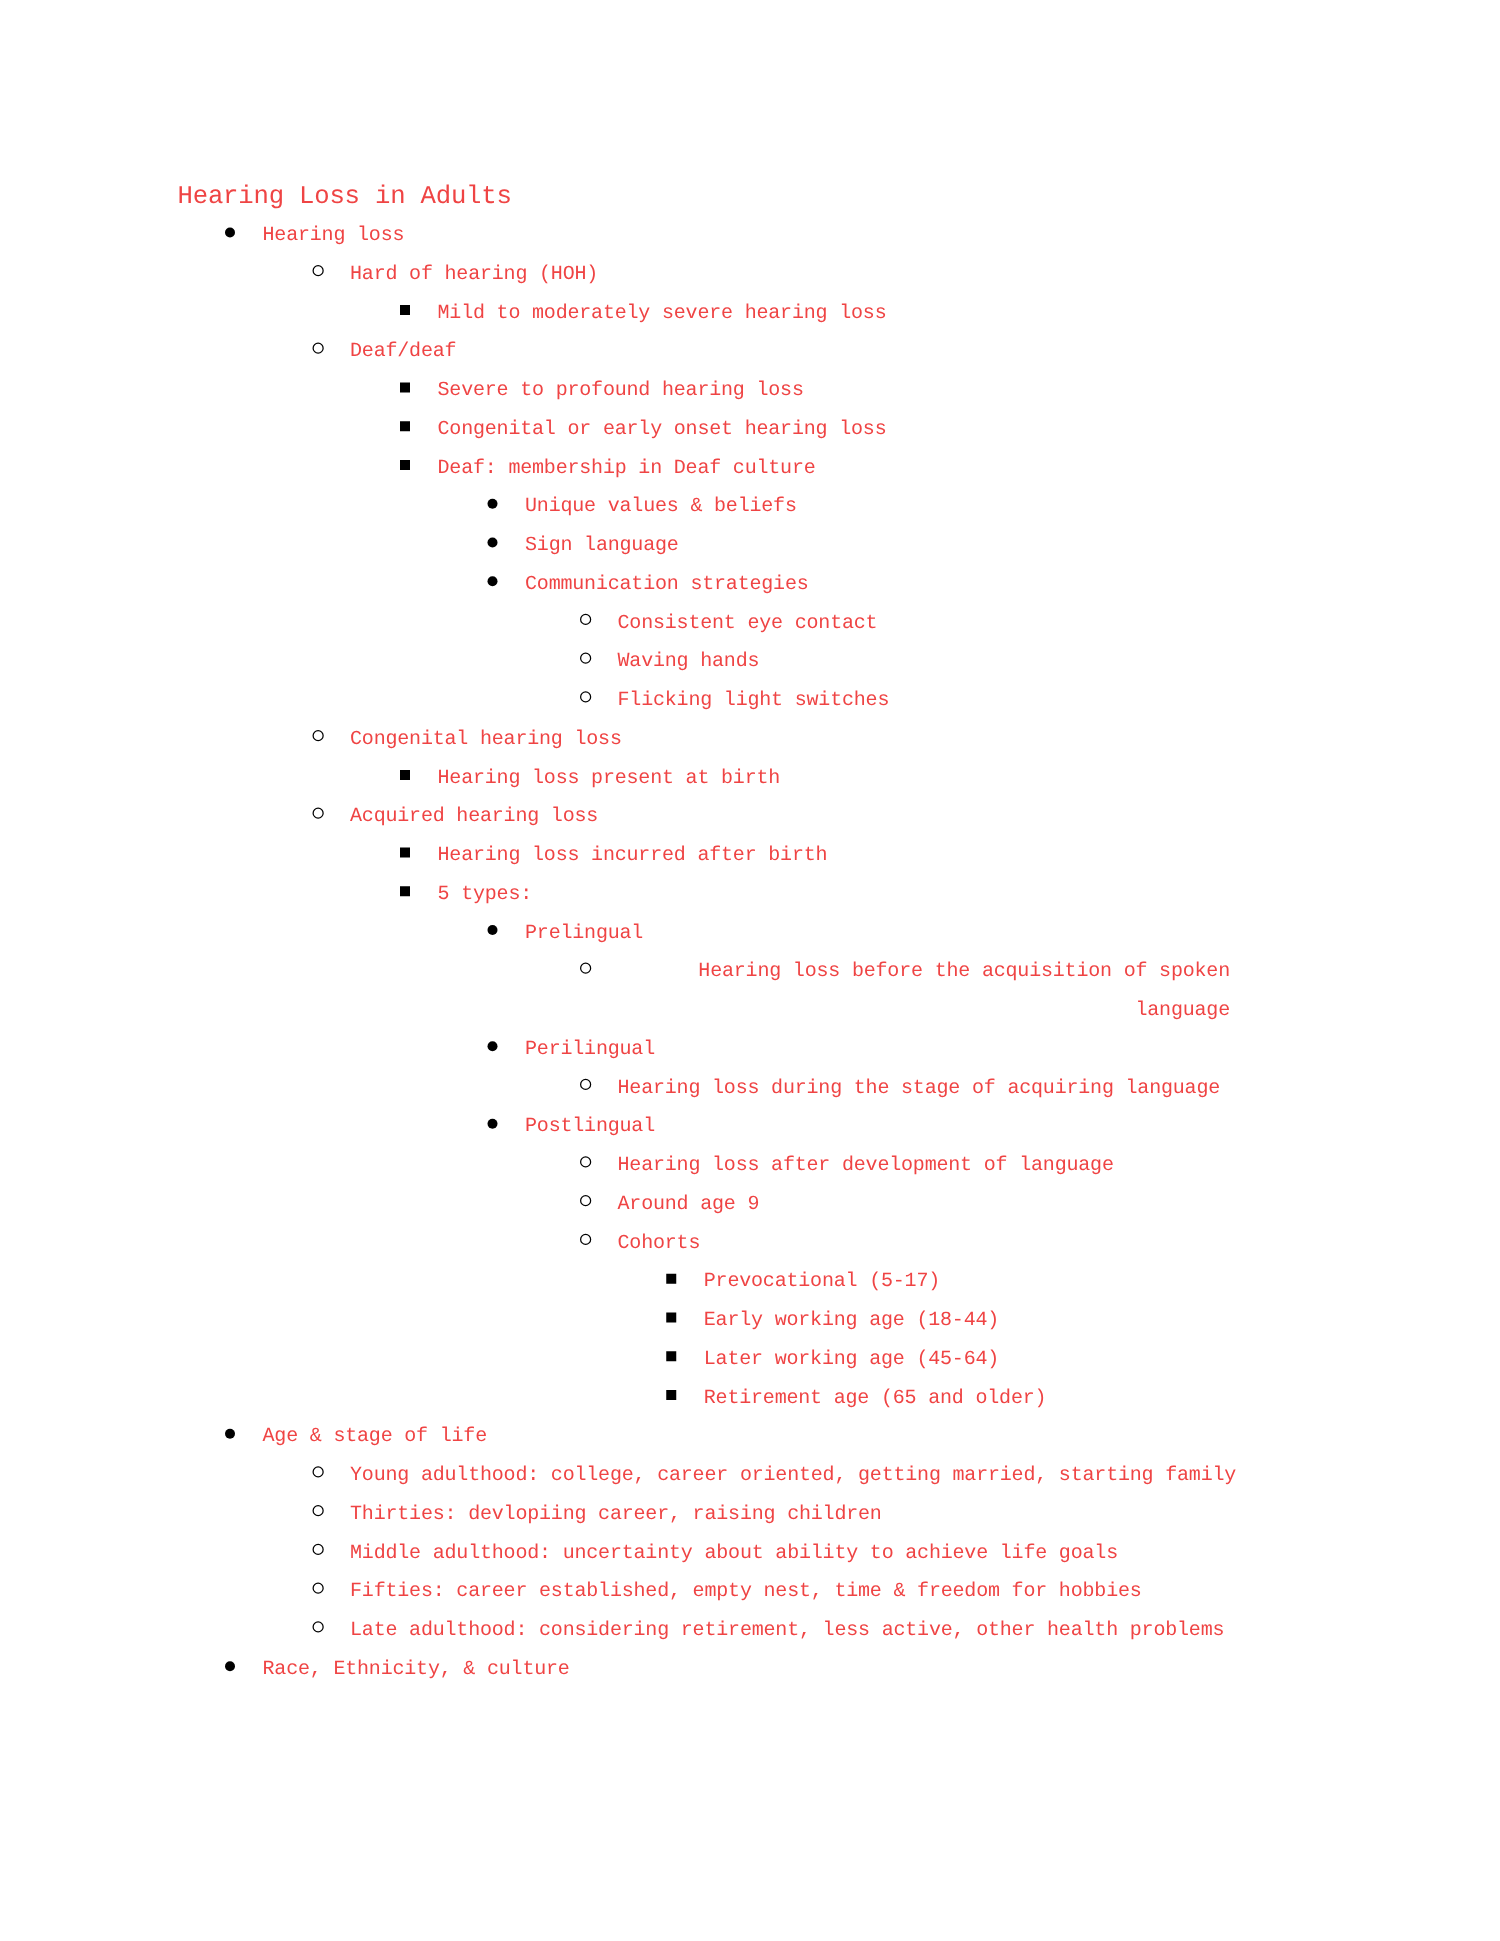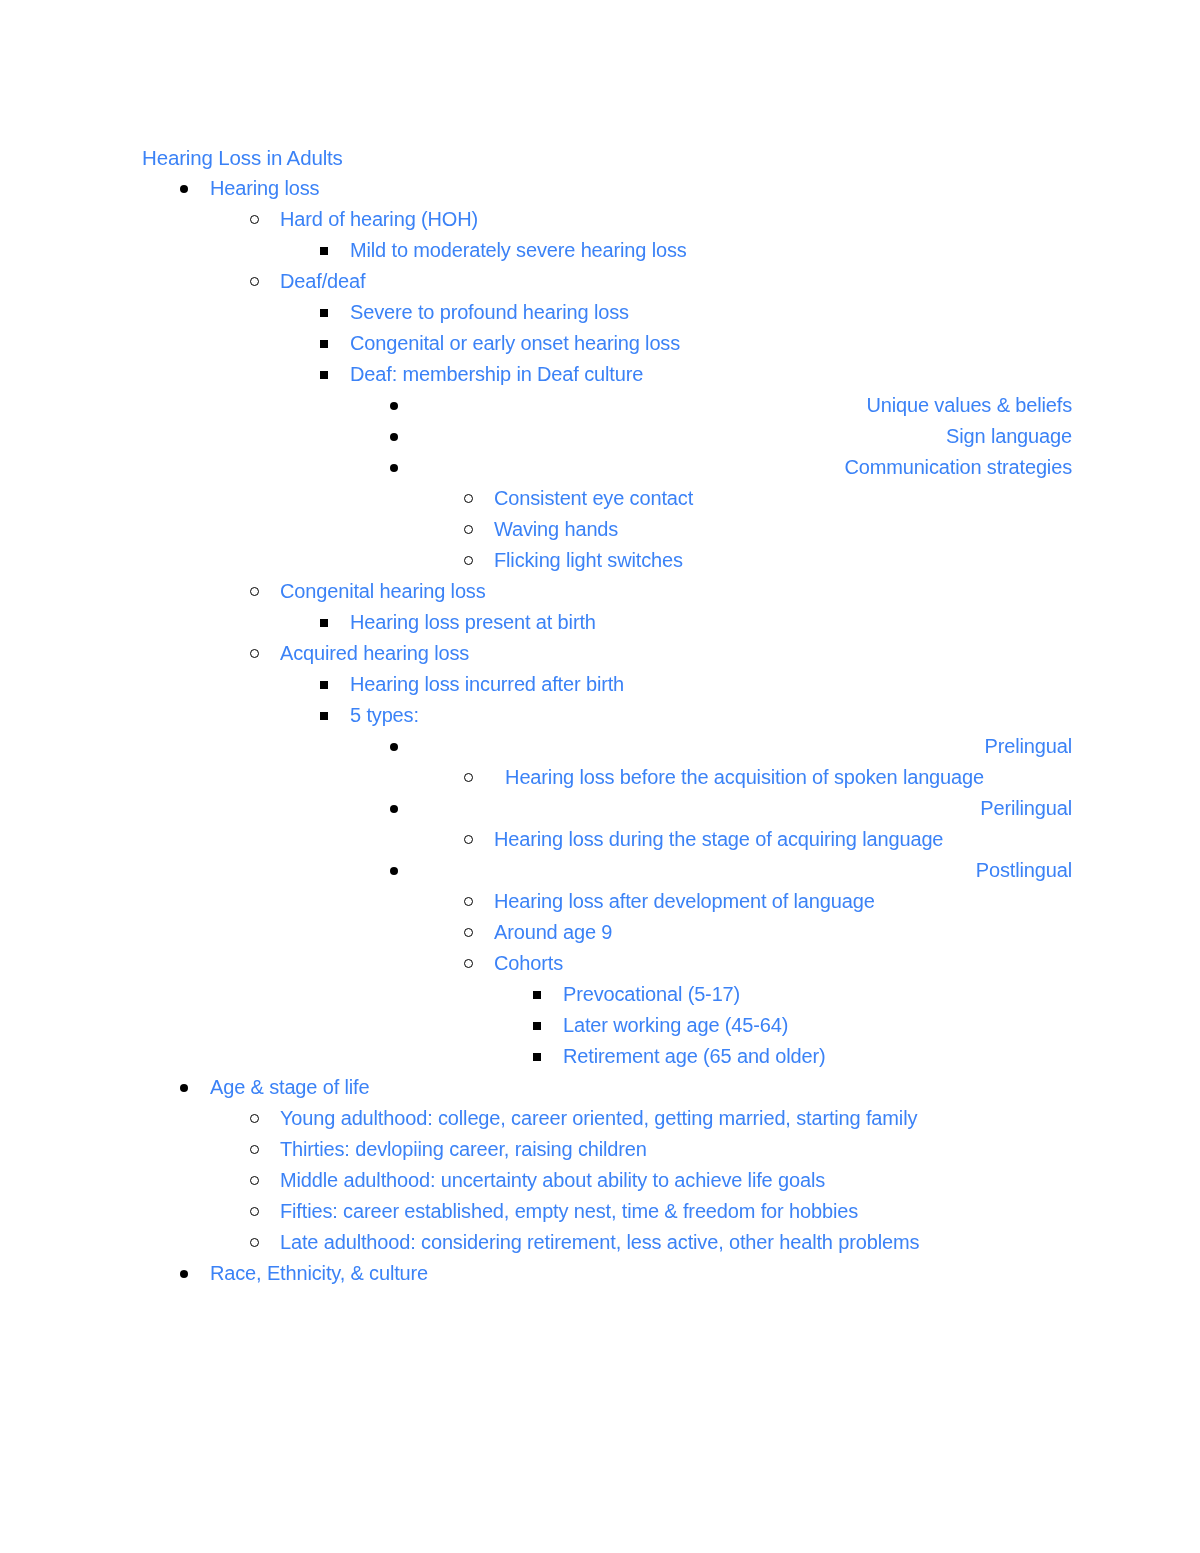--- a/index.html
+++ b/index.html
@@ -5,39 +5,39 @@
   html, body {
     margin: 0;
     padding: 0;
     background: #ffffff;
   }
   .page {
     position: relative;
     width: 1200px;
     height: 1553px;
     background: #ffffff;
-    font-family: Liberation Sans, sans-serif;
-    color: #3b82f6;
+    font-family: Liberation Mono, monospace;
+    color: #ef4444;
     overflow: hidden;
   }
   .doc-body {
     position: absolute;
     left: 142px;
     top: 142px;
     width: 930px;
   }
   .title {
     font-size: 20.5px;
     line-height: 31px;
     letter-spacing: -0.15px;
     white-space: nowrap;
   }
   .item {
     position: relative;
-    font-size: 20px;
+    font-size: 16px;
     line-height: 31px;
     letter-spacing: -0.15px;
   }
   .item .bullet {
     position: absolute;
     left: 0;
     top: 0;
     width: 30px;
     text-align: left;
     line-height: 31px;
@@ -66,21 +66,21 @@
     background: transparent;
   }
   .bul-square {
     width: 8px; height: 8px;
     background: #000;
   }
   
   .lvl-1 { margin-left: 38px;  }
   .lvl-2 { margin-left: 108px; }
   .lvl-3 { margin-left: 178px; }
-  .lvl-4 { margin-left: 248px; text-align: right; }
+  .lvl-4 { margin-left: 248px; }
   .lvl-5 { margin-left: 322px; }
   .lvl-6 { margin-left: 391px; }
   .nowrap { white-space: nowrap; }
   .wrapping { white-space: normal; text-align: right; }
 </style>
 </head>
 <body>
 
 <div class="page">
   <div class="doc-body">
@@ -189,20 +189,24 @@
         <div class="item lvl-5">
           <span class="bullet"><span class="bul-circle"></span></span>
           <span class="text nowrap">Cohorts</span>
         </div>
         <div class="item lvl-6">
           <span class="bullet"><span class="bul-square"></span></span>
           <span class="text nowrap">Prevocational (5-17)</span>
         </div>
         <div class="item lvl-6">
           <span class="bullet"><span class="bul-square"></span></span>
+          <span class="text nowrap">Early working age (18-44)</span>
+        </div>
+        <div class="item lvl-6">
+          <span class="bullet"><span class="bul-square"></span></span>
           <span class="text nowrap">Later working age (45-64)</span>
         </div>
         <div class="item lvl-6">
           <span class="bullet"><span class="bul-square"></span></span>
           <span class="text nowrap">Retirement age (65 and older)</span>
         </div>
         <div class="item lvl-1">
           <span class="bullet"><span class="bul-disc"></span></span>
           <span class="text nowrap">Age &amp; stage of life</span>
         </div>

